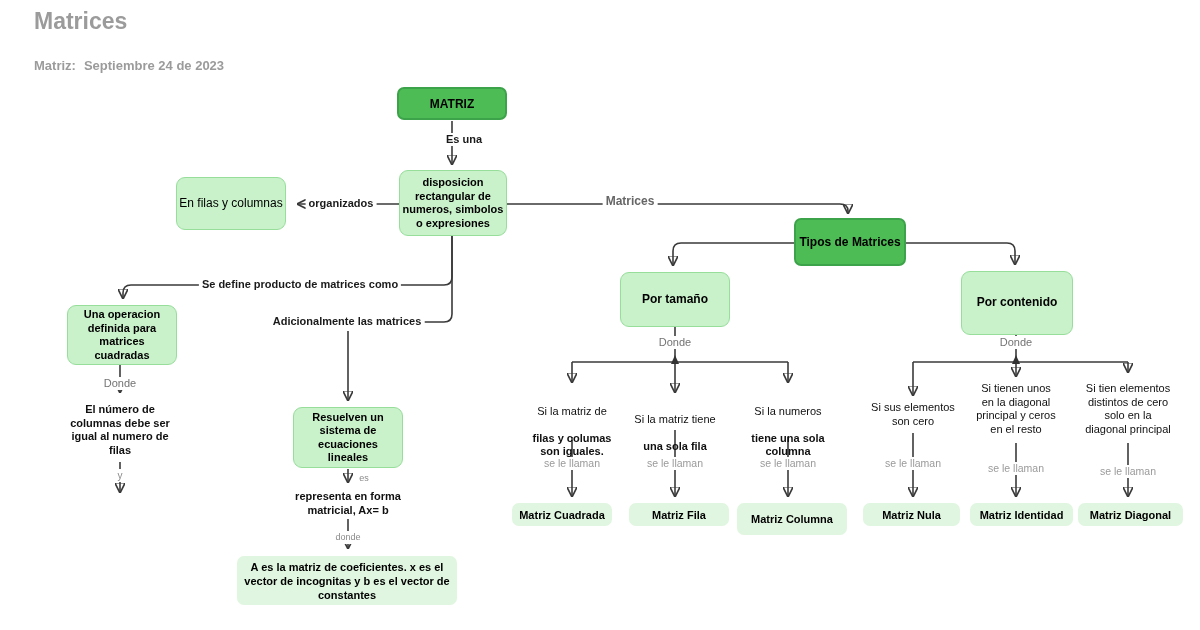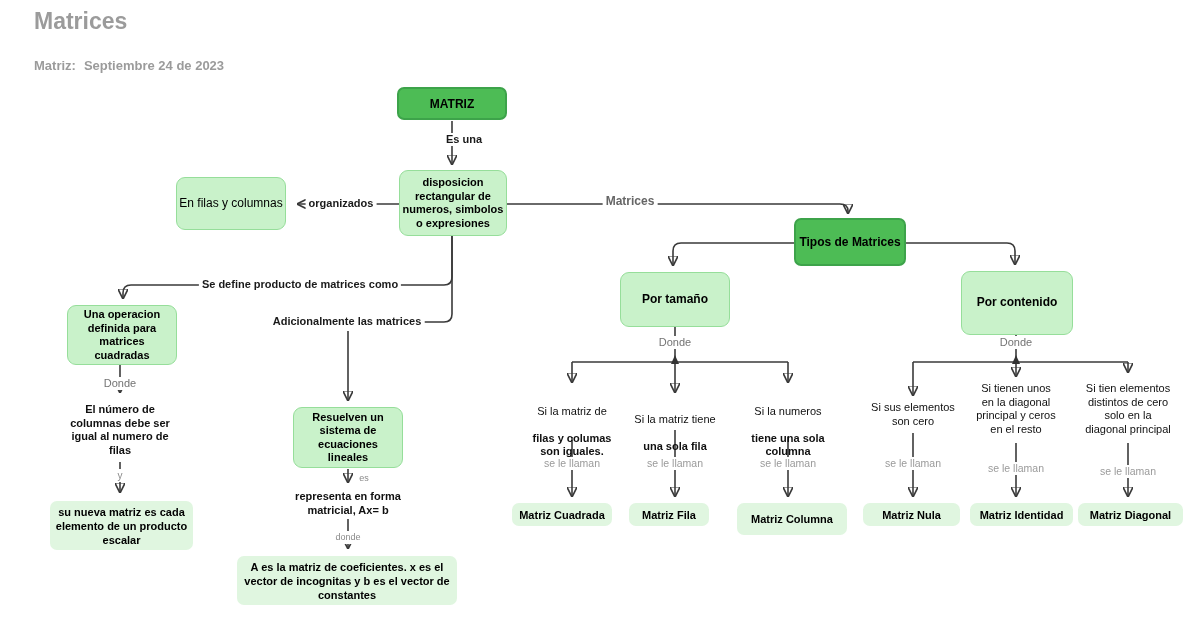--- a/index.html
+++ b/index.html
@@ -92,23 +92,20 @@
   <div class="node mid" style="left:620px;top:272px;width:110px;height:55px;font-size:12px;">Por tamaño</div>
   <div class="node mid" style="left:961px;top:271px;width:112px;height:64px;font-size:12px;">Por contenido</div>
   <div class="node mid" style="left:67px;top:305px;width:110px;height:60px;">Una operacion
 definida para
 matrices
 cuadradas</div>
   <div class="node mid" style="left:293px;top:407px;width:110px;height:61px;">Resuelven un
 sistema de
 ecuaciones
 lineales</div>
-  <div class="node light" style="left:50px;top:501px;width:143px;height:49px;">su nueva matriz es cada
-elemento de un producto
-escalar</div>
   <div class="node light" style="left:237px;top:556px;width:220px;height:49px;">A es la matriz de coeficientes. x es el
 vector de incognitas y b es el vector de
 constantes</div>
 
   <div class="plain boldtxt" style="left:120px;top:403px;width:132px;">El número de
 columnas debe ser
 igual al numero de
 filas</div>
   <div class="plain boldtxt" style="left:348px;top:490px;width:132px;">representa en forma
 matricial, Ax= b</div>
@@ -132,21 +129,21 @@
   <div class="plain" style="left:1016px;top:382px;width:118px;">Si tienen unos
 en la diagonal
 principal y ceros
 en el resto</div>
   <div class="plain" style="left:1128px;top:382px;width:120px;">Si tien elementos
 distintos de cero
 solo en la
 diagonal principal</div>
 
   <div class="node light" style="left:512px;top:503px;width:100px;height:23px;">Matriz Cuadrada</div>
-  <div class="node light" style="left:629px;top:503px;width:80px;height:23px;">Matriz Fila</div>
+  <div class="node light" style="left:629px;top:503px;width:100px;height:23px;">Matriz Fila</div>
   <div class="node light" style="left:737px;top:503px;width:110px;height:32px;">Matriz Columna</div>
   <div class="node light" style="left:863px;top:503px;width:97px;height:23px;">Matriz Nula</div>
   <div class="node light" style="left:970px;top:503px;width:103px;height:23px;">Matriz Identidad</div>
   <div class="node light" style="left:1078px;top:503px;width:105px;height:23px;">Matriz Diagonal</div>
 
   <div class="elabel black" style="left:452px;top:133px;margin-left:12px;">Es una</div>
   <div class="elabel black" style="left:341px;top:197px;">organizados</div>
   <div class="elabel grayb" style="left:630px;top:195px;">Matrices</div>
   <div class="elabel black" style="left:300px;top:278px;">Se define producto de matrices como</div>
   <div class="elabel black" style="left:347px;top:315px;">Adicionalmente las matrices</div>

